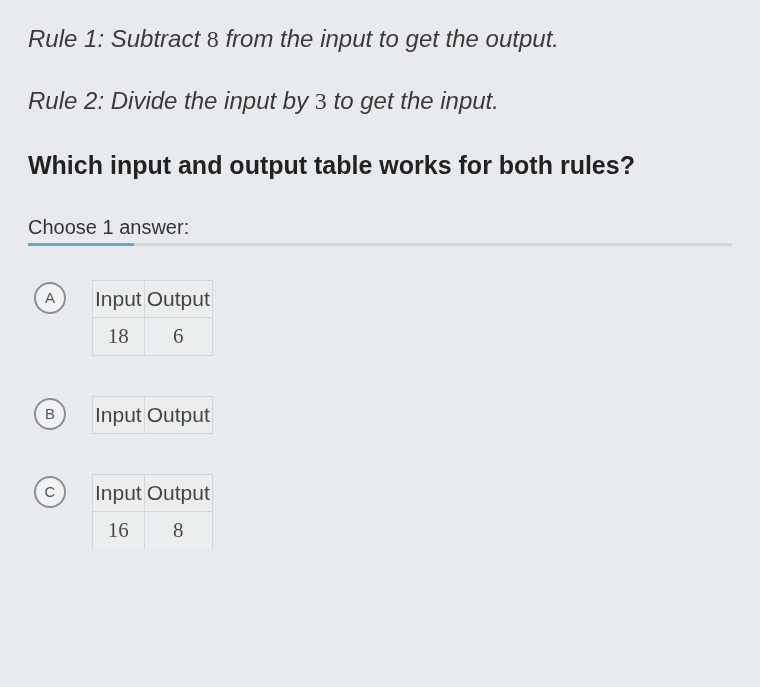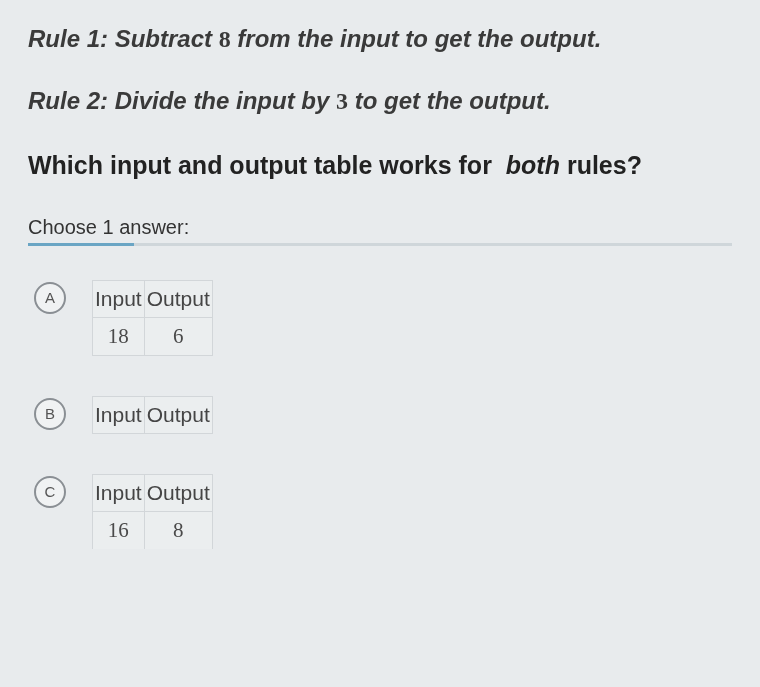--- a/index.html
+++ b/index.html
@@ -14,36 +14,34 @@
       font-family: -apple-system, BlinkMacSystemFont, "Segoe UI", Helvetica, Arial, sans-serif;
       padding: 25px 28px;
       color: #2a2a2a;
       overflow: hidden;
     }
     .rule {
       font-size: 24px;
       font-style: italic;
       color: #3a3a3a;
       margin-bottom: 34px;
-      font-weight: 700;
+      font-weight: 400;
     }
     .rule .num {
       font-style: normal;
       font-family: Georgia, serif;
     }
     .question {
       font-size: 25px;
       font-weight: 700;
       color: #222;
       margin-bottom: 34px;
       line-height: 1.3;
     }
     .question .both {
-      font-style: italic;
-      margin-left: 7px;
     }
     .choose {
       font-size: 20px;
       color: #333;
       margin-bottom: 4px;
     }
     .divider {
       height: 3px;
       background: linear-gradient(to right, #6aa5c4 0%, #6aa5c4 15%, #cfd6da 15%, #cfd6da 100%);
       margin-bottom: 22px;
@@ -93,21 +91,21 @@
     }
   </style>
 </head>
 <body>
 
 <div class="rule">
   <span>Rule 1: Subtract </span><span class="num">8</span><span> from the input to get the output.</span>
 </div>
 
 <div class="rule">
-  <span>Rule 2: Divide the input by </span><span class="num">3</span><span> to get the output.</span>
+  <span>Rule 2: Divide the input by </span><span class="num">3</span><span> to get the input.</span>
 </div>
 
 <div class="question">
   <span>Which input and output table works for </span><span class="both">both</span><span> rules?</span>
 </div>
 
 <div class="choose">Choose 1 answer:</div>
 
 <div class="divider"></div>
 

